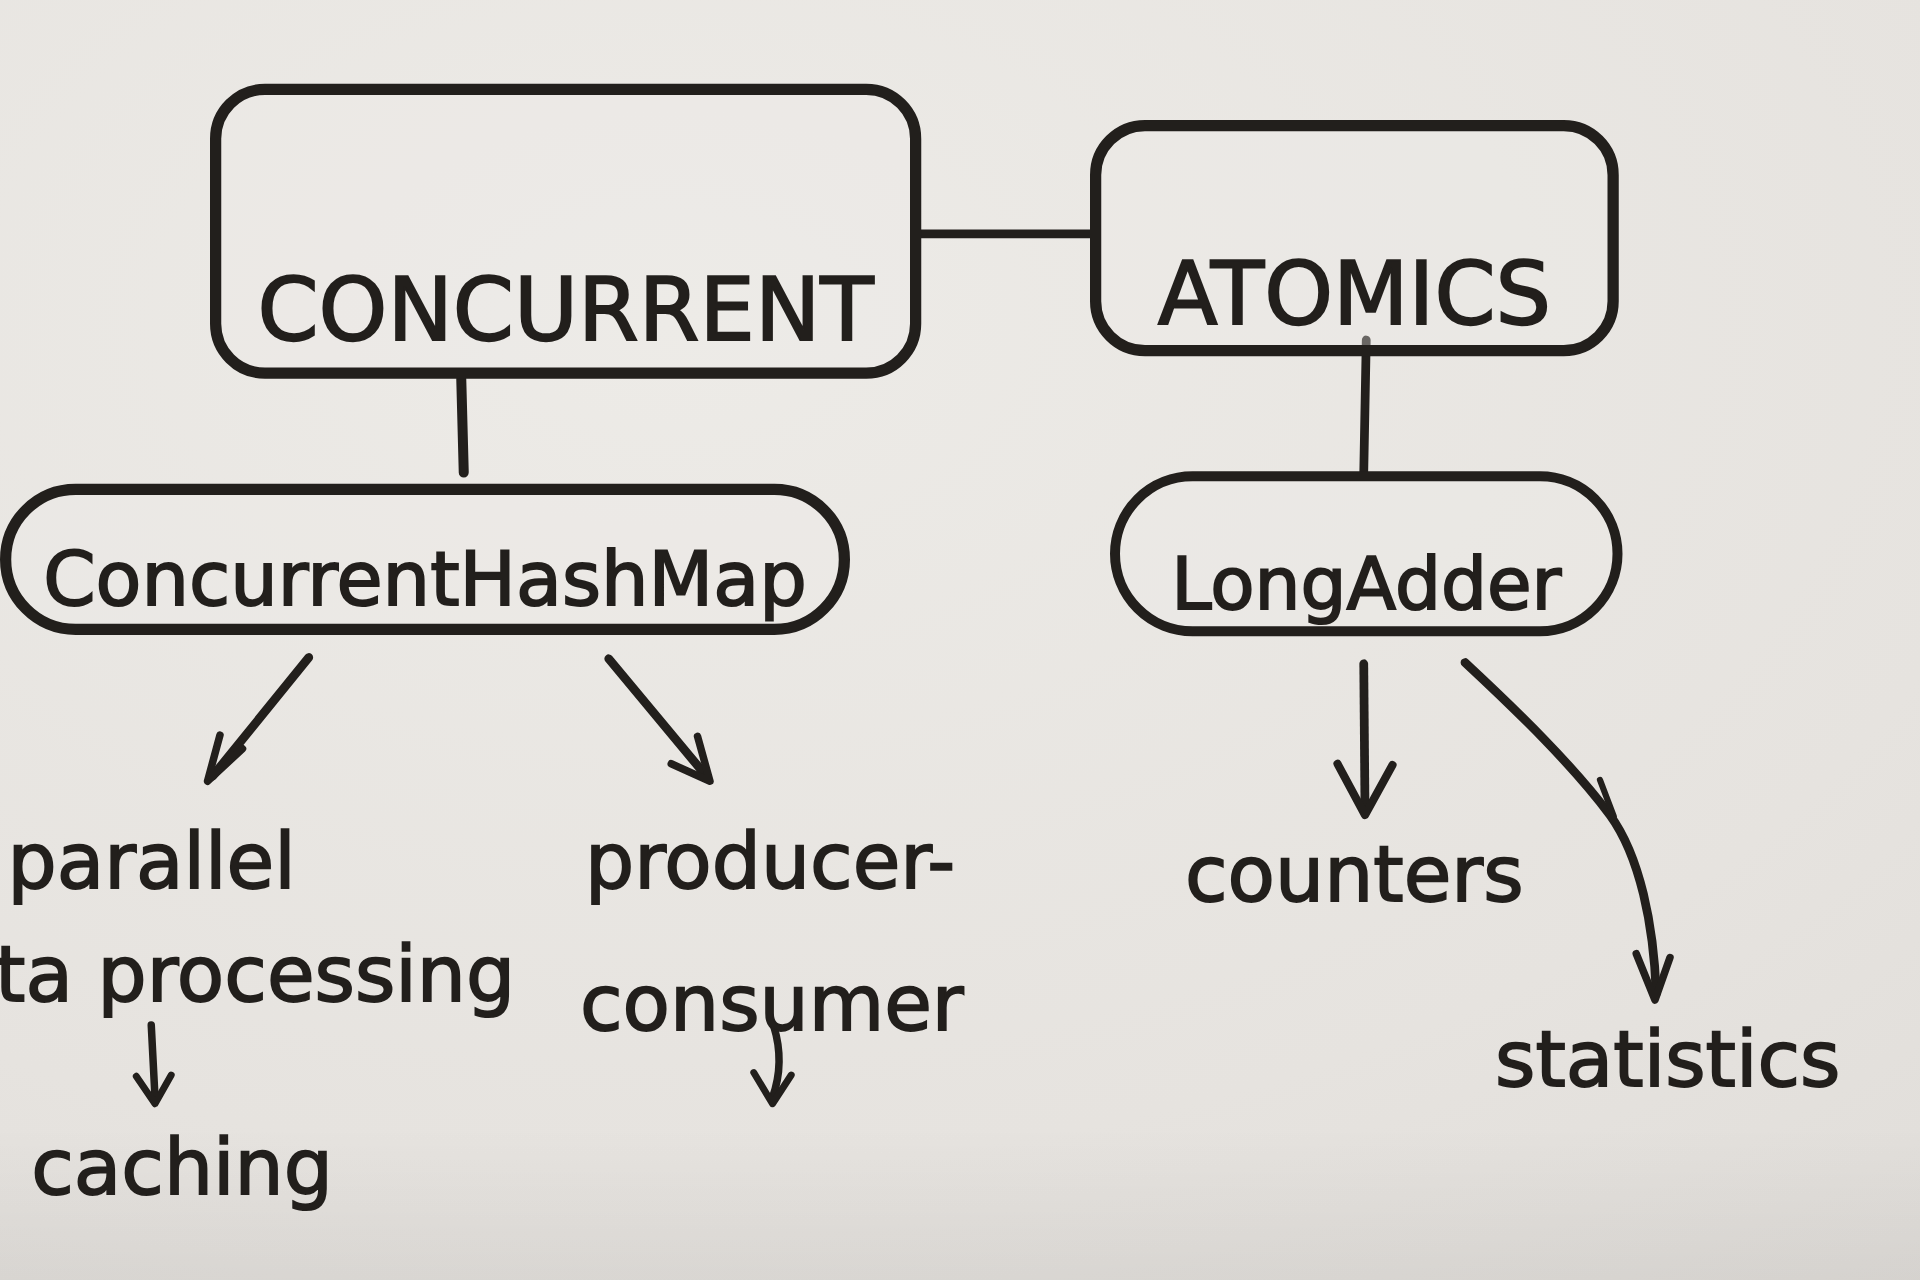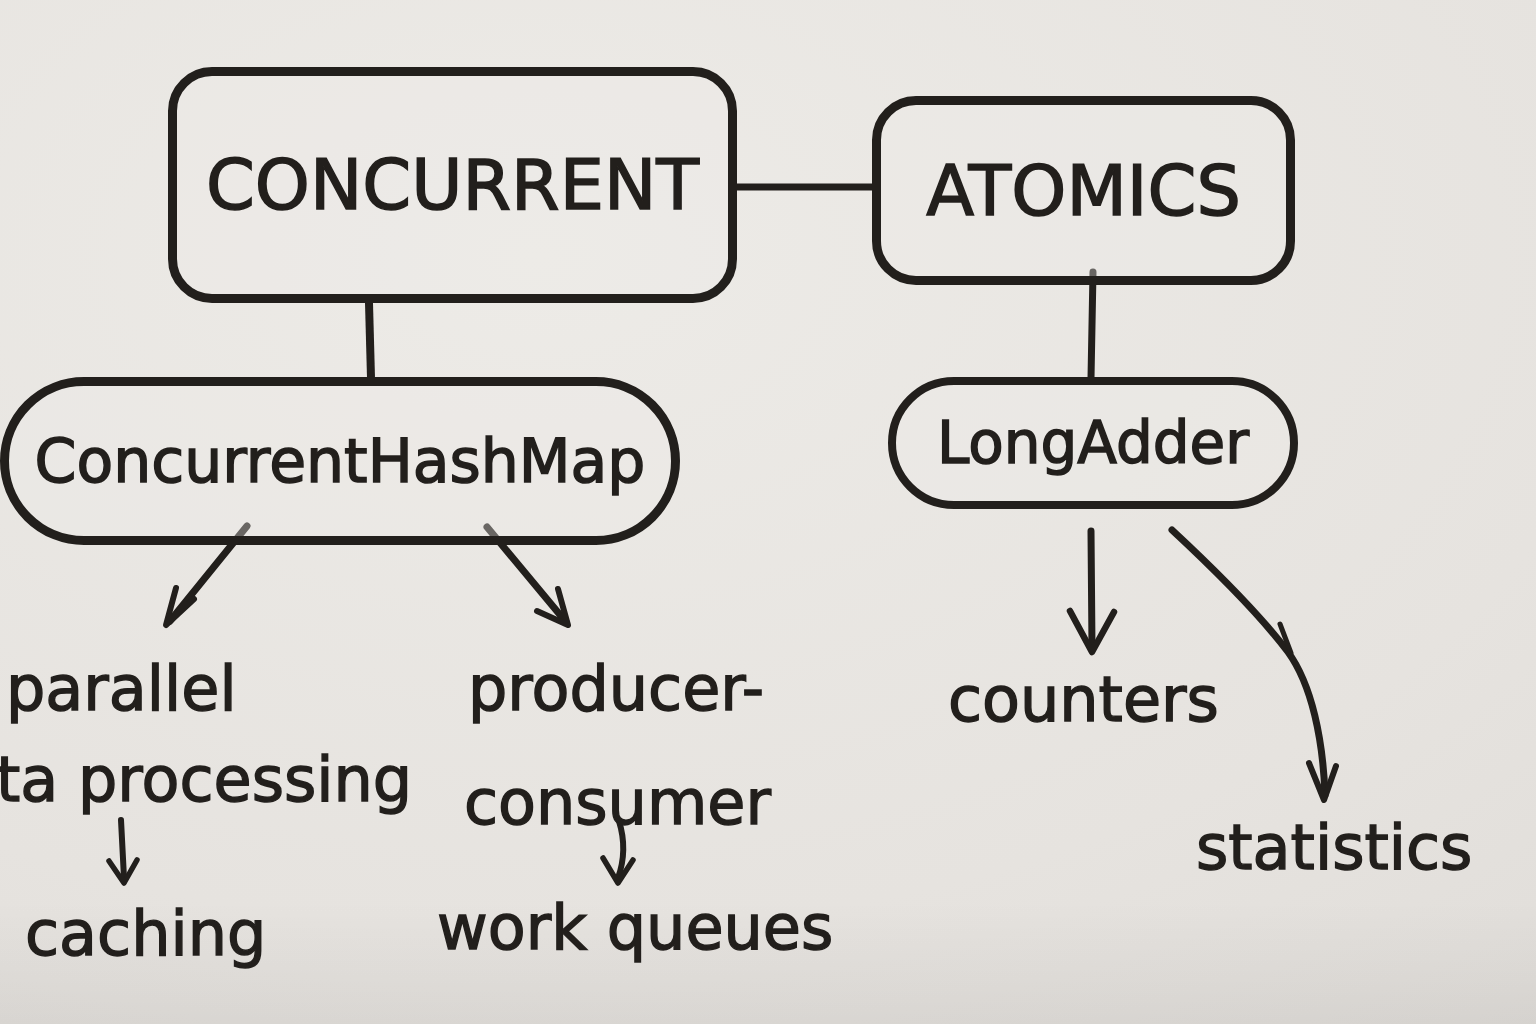--- a/index.html
+++ b/index.html
@@ -15,38 +15,38 @@
       linear-gradient(to bottom, rgba(0,0,0,0) 88%, rgba(0,0,0,0.05) 100%),
       radial-gradient(130% 120% at 35% 25%, #edebe7 0%, var(--bg) 55%, #dcd9d5 100%);
   }
   .canvas{position:relative;width:1536px;height:1024px;}
   .edges{position:absolute;left:0;top:0;width:1536px;height:1024px;}
   .edges path{fill:none;stroke:var(--ink);stroke-linecap:round;stroke-linejoin:round;}
 
   .node{
     position:absolute;
     border:9px solid var(--ink);
-    display:flex;flex-direction:column;align-items:center;justify-content:center;
+    display:flex;flex-direction:column;align-items:center;justify-content:flex-end;
     text-align:center;
     background:rgba(238,236,232,0.35);
   }
   .rect{border-radius:44px;}
   .pill{border-radius:999px;}
   .node span{
     display:block;white-space:nowrap;
     -webkit-text-stroke:1.5px var(--ink);
   }
 
   .cc{left:168px;top:67px;width:569px;height:236px;}
   .cc span{font-size:70px;line-height:1.32;letter-spacing:0px;}
 
   .atomics{left:872px;top:96px;width:423px;height:189px;}
   .atomics span{font-size:70px;}
 
-  .chm{left:0px;top:377px;width:680px;height:168px;}
+  .chm{left:0px;top:387px;width:680px;height:121px;}
   .chm span{font-size:60px;}
 
   .la{left:888px;top:377px;width:410px;height:132px;border-width:8px;}
   .la span{font-size:58px;}
 
   .leaf{
     position:absolute;white-space:nowrap;
     font-size:62px;line-height:1.0;
     -webkit-text-stroke:1.4px var(--ink);
   }
@@ -105,18 +105,17 @@
   <div class="node pill la">
     <span>LongAdder</span>
   </div>
 
   <div class="leaf l-parallel">parallel</div>
   <div class="leaf l-processing">ta processing</div>
   <div class="leaf l-caching">caching</div>
 
   <div class="leaf l-producer">producer-</div>
   <div class="leaf l-consumer">consumer</div>
-  <div class="leaf l-workqueues">work queues</div>
 
   <div class="leaf l-counters">counters</div>
   <div class="leaf l-statistics">statistics</div>
 
 </div>
 
 </body></html>

